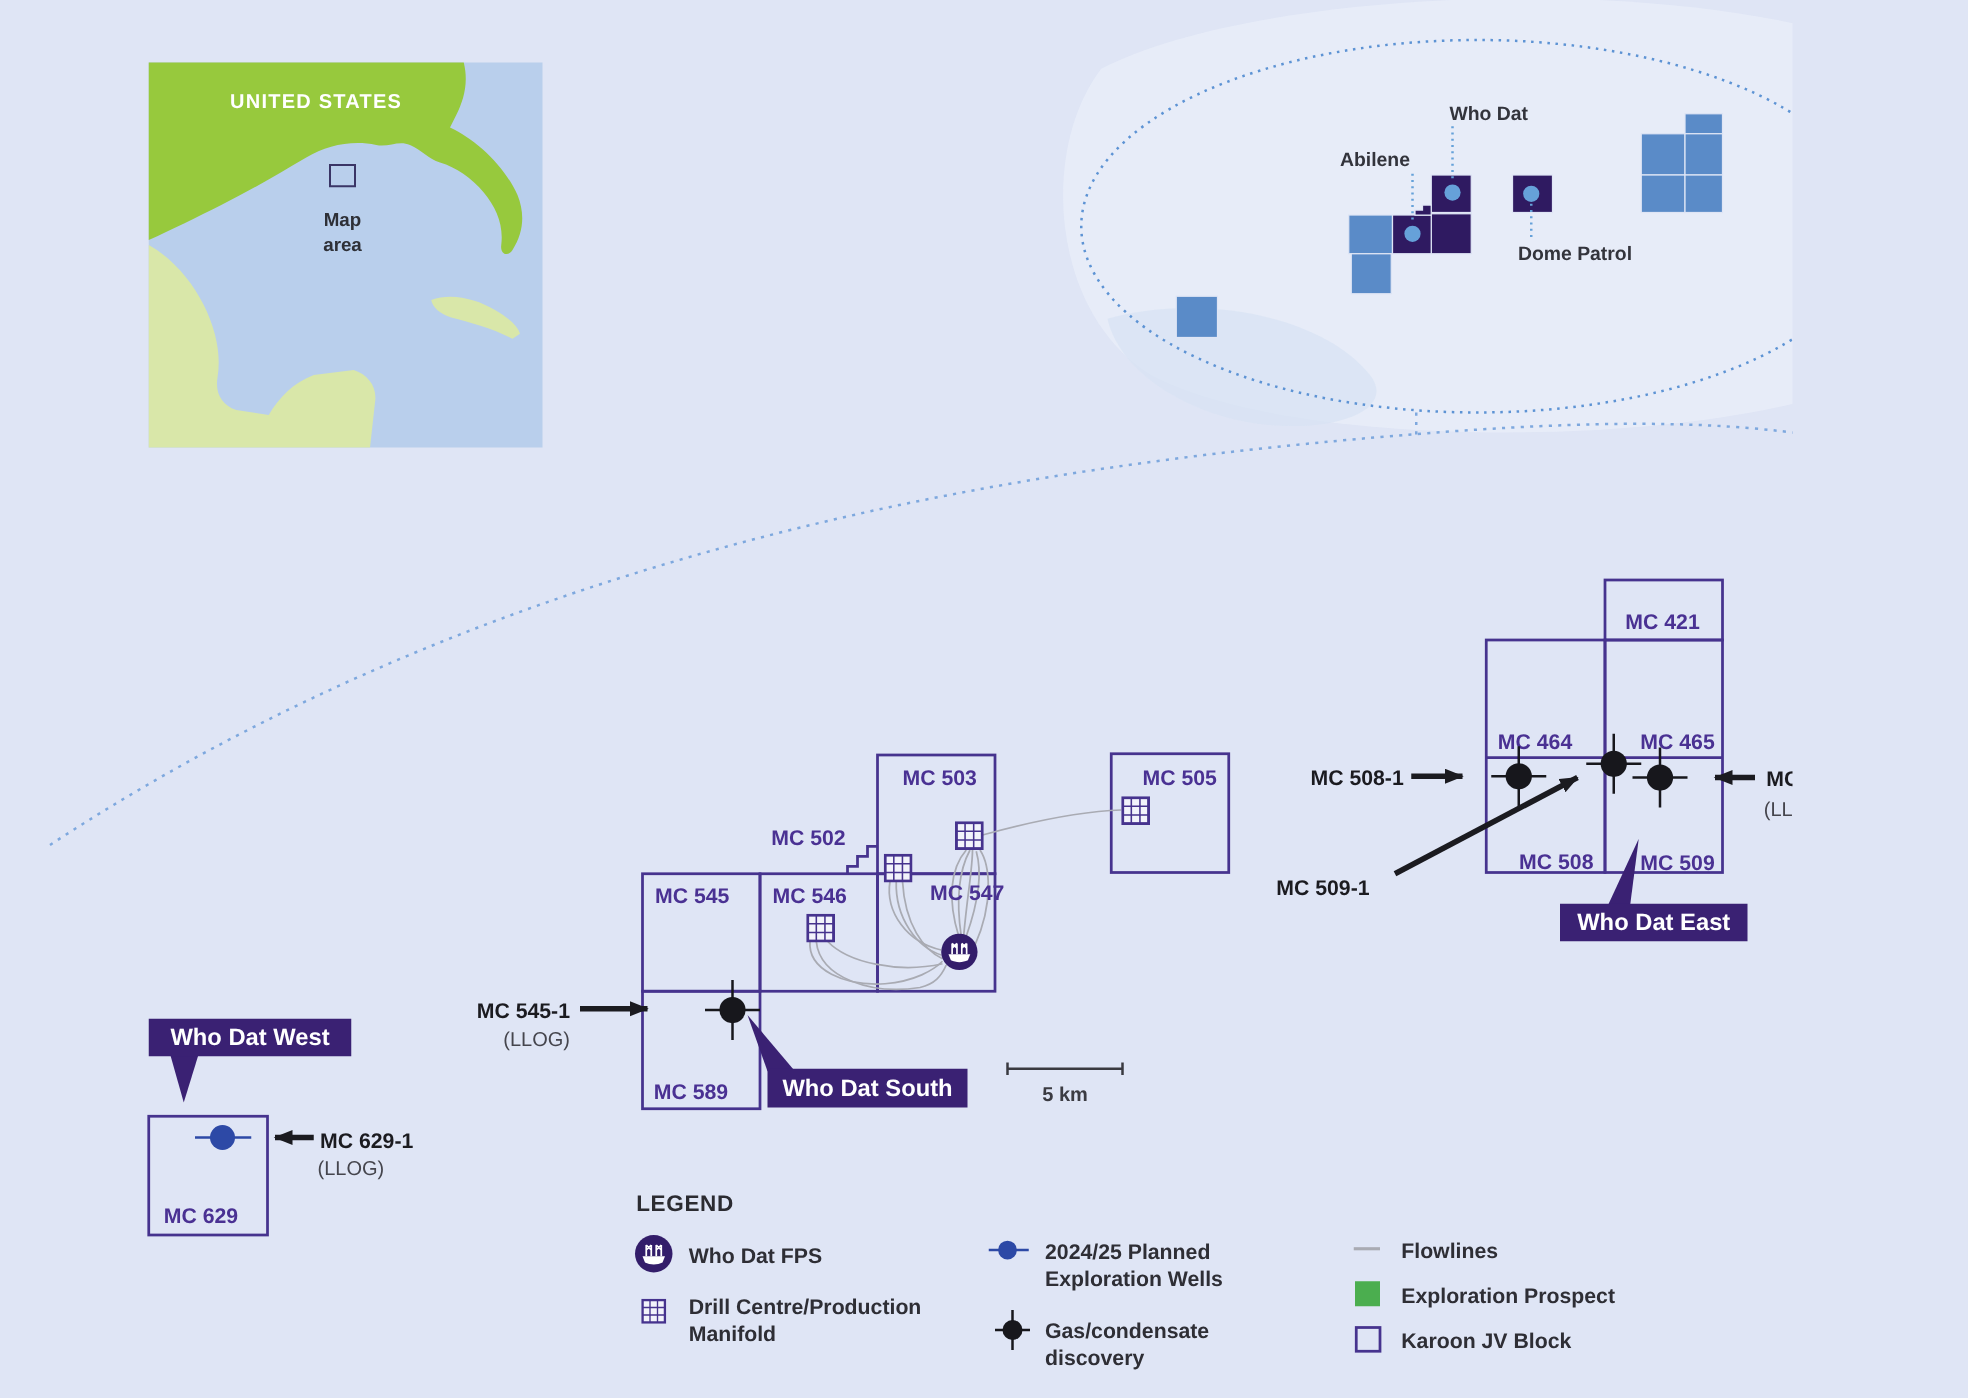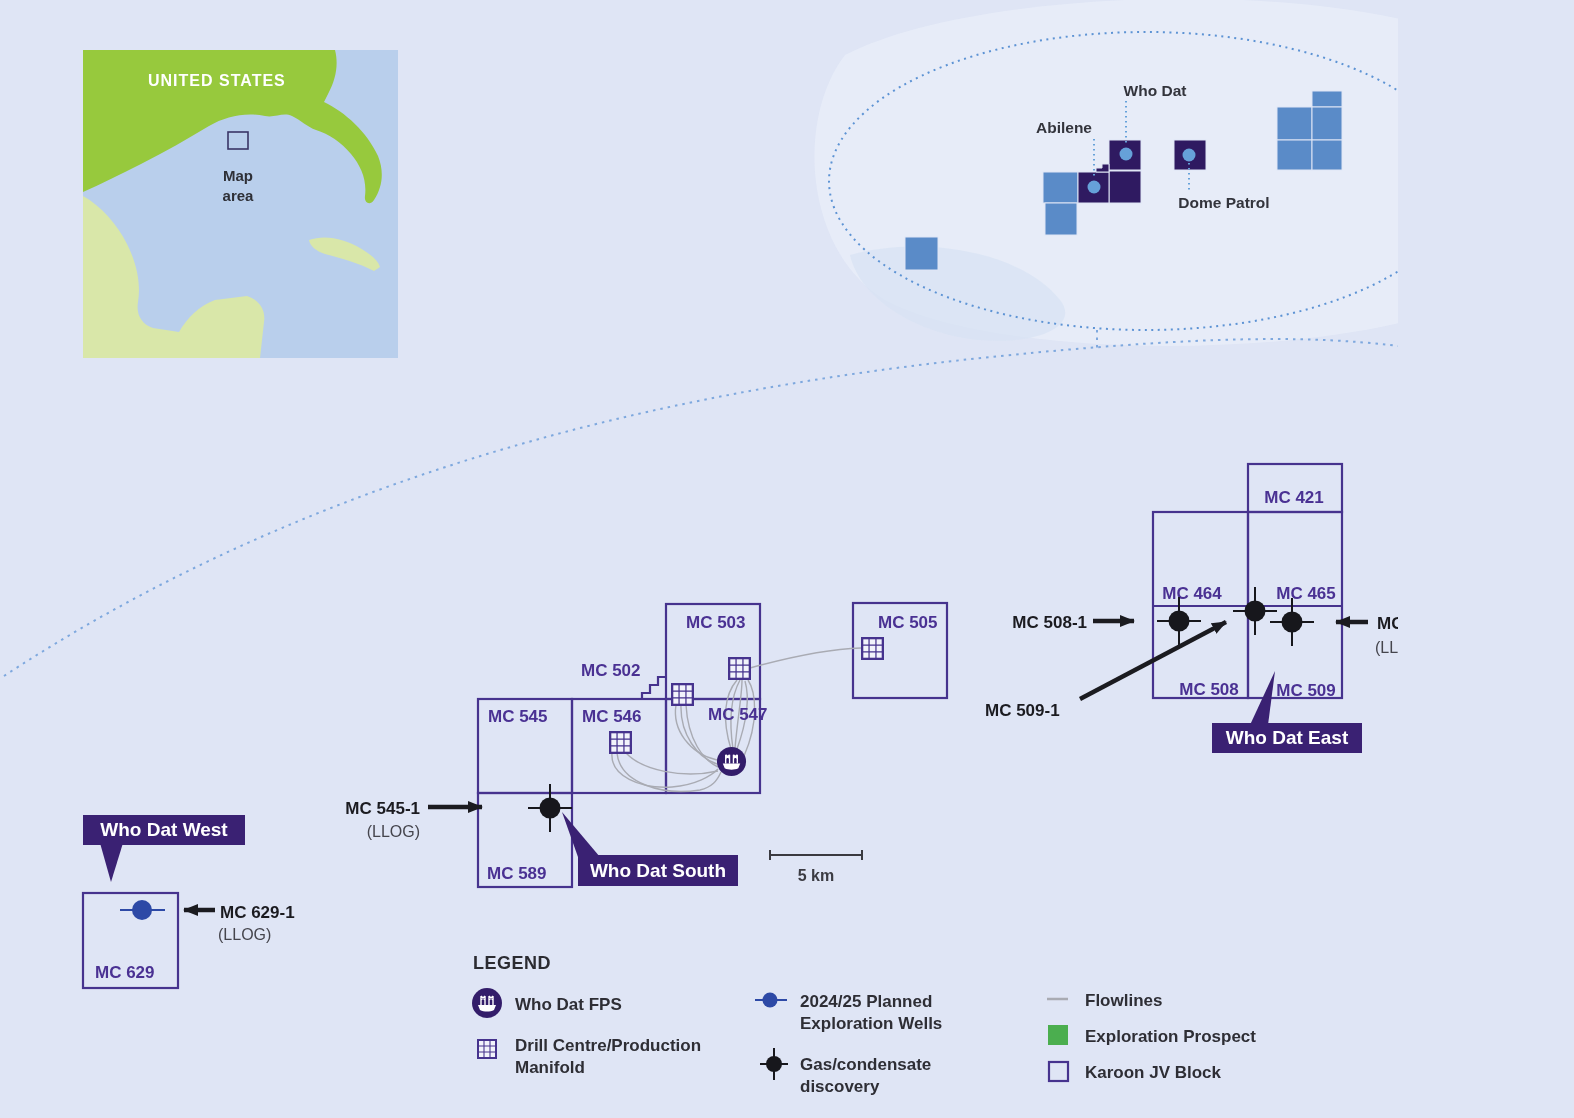--- a/index.html
+++ b/index.html
@@ -1,17 +1,17 @@
 <!DOCTYPE html>
 <html><head>
 <meta charset="utf-8">
 <style>
   html,body{margin:0;padding:0;background:#dfe5f5;}
   #stage{position:relative;width:1398px;height:1118px;overflow:hidden;
-         font-family:"Liberation Sans",sans-serif;}
+         font-family:"Liberation Sans",sans-serif;margin-left:36px;}
   svg text{font-family:"Liberation Sans",sans-serif;}
   .blk{fill:#4a3193;font-weight:bold;font-size:17px;}
   .well{fill:#1b1b20;font-weight:bold;font-size:17px;}
   .llog{fill:#45454d;font-size:16px;}
   .badge-t{fill:#ffffff;font-weight:bold;font-size:19px;}
   .ovl{fill:#33343c;font-weight:bold;font-size:15.5px;}
   .leg{fill:#2e2e35;font-weight:bold;font-size:17px;}
   .leghead{fill:#2b2b31;font-weight:bold;font-size:18px;letter-spacing:.5px;}
   .scale-t{fill:#3b3b42;font-weight:bold;font-size:16px;}
   .us-t{fill:#ffffff;font-weight:bold;font-size:16px;letter-spacing:1px;}

